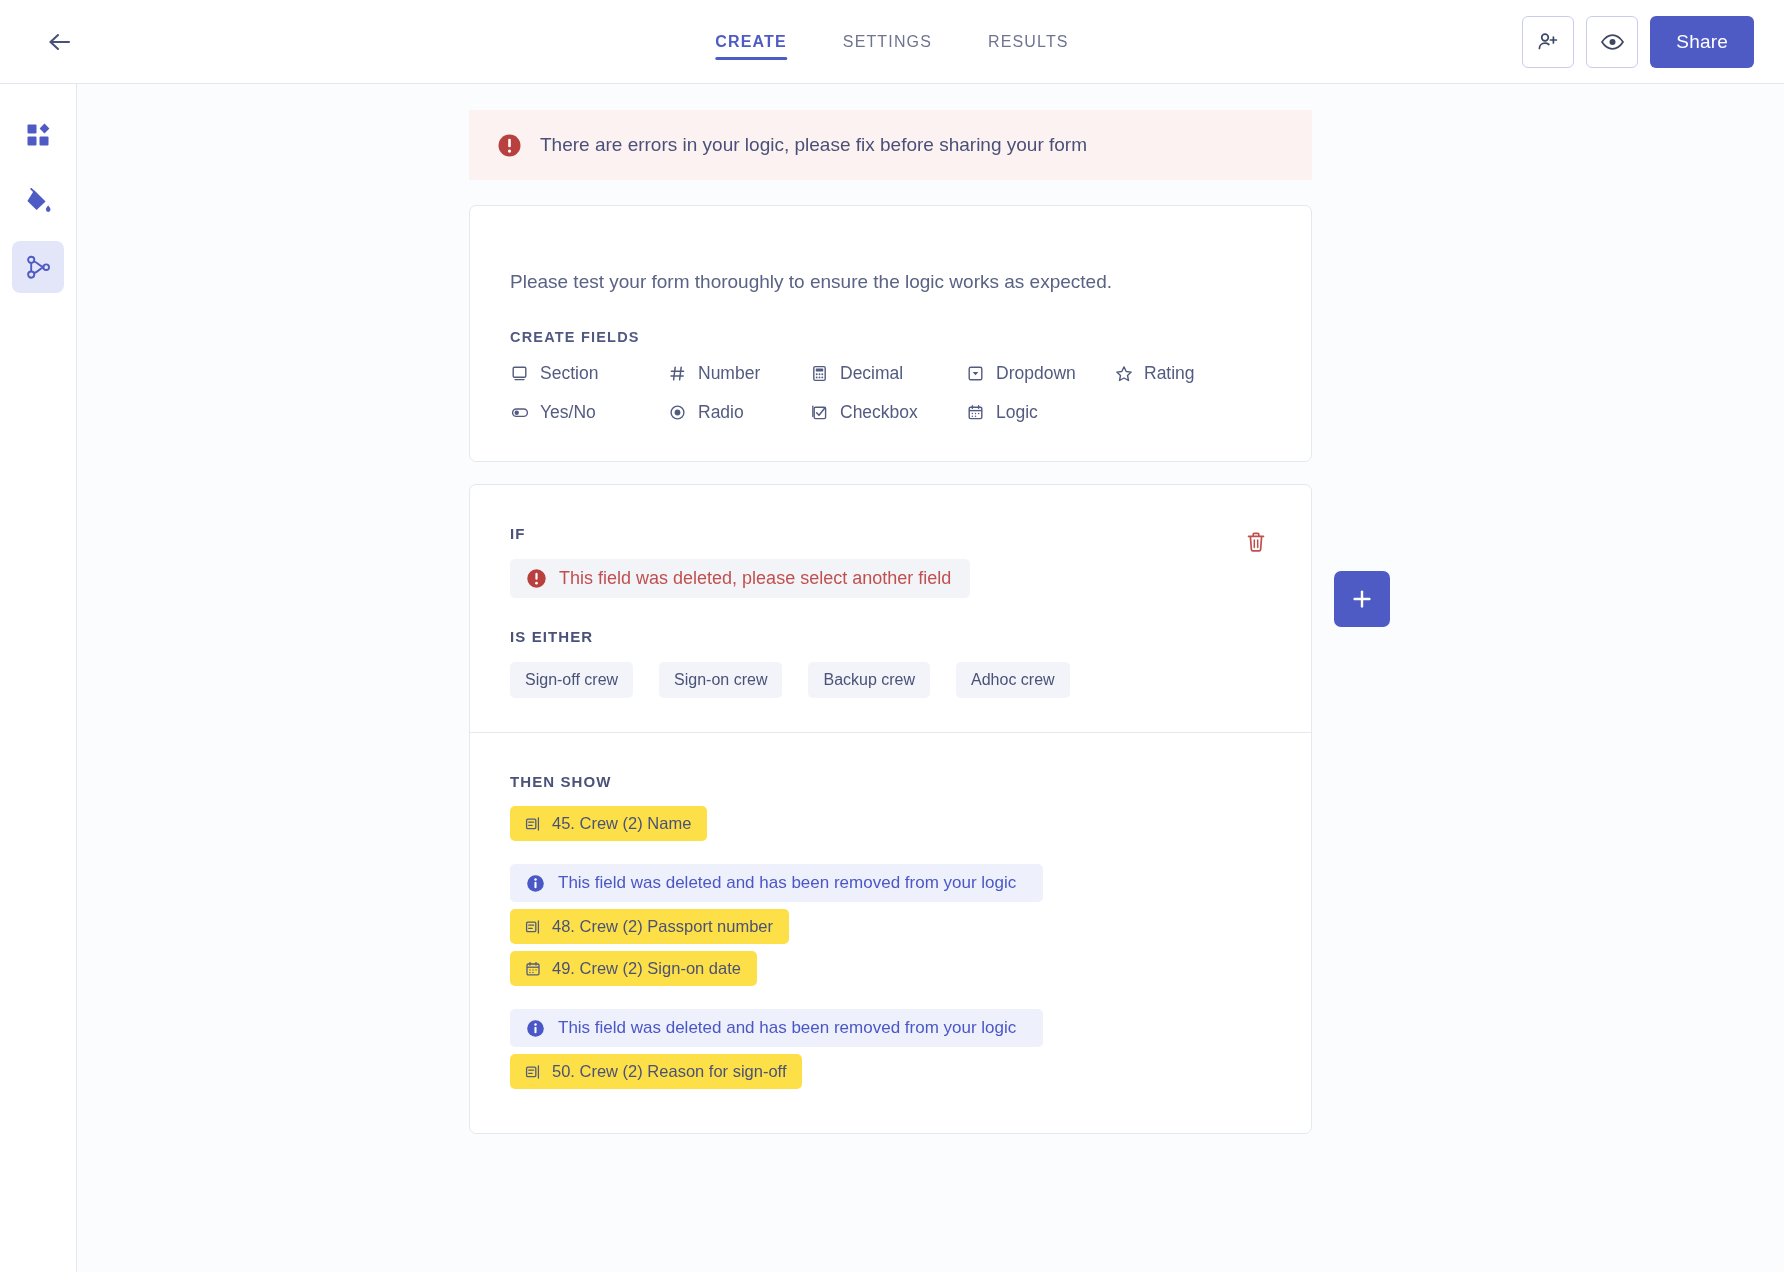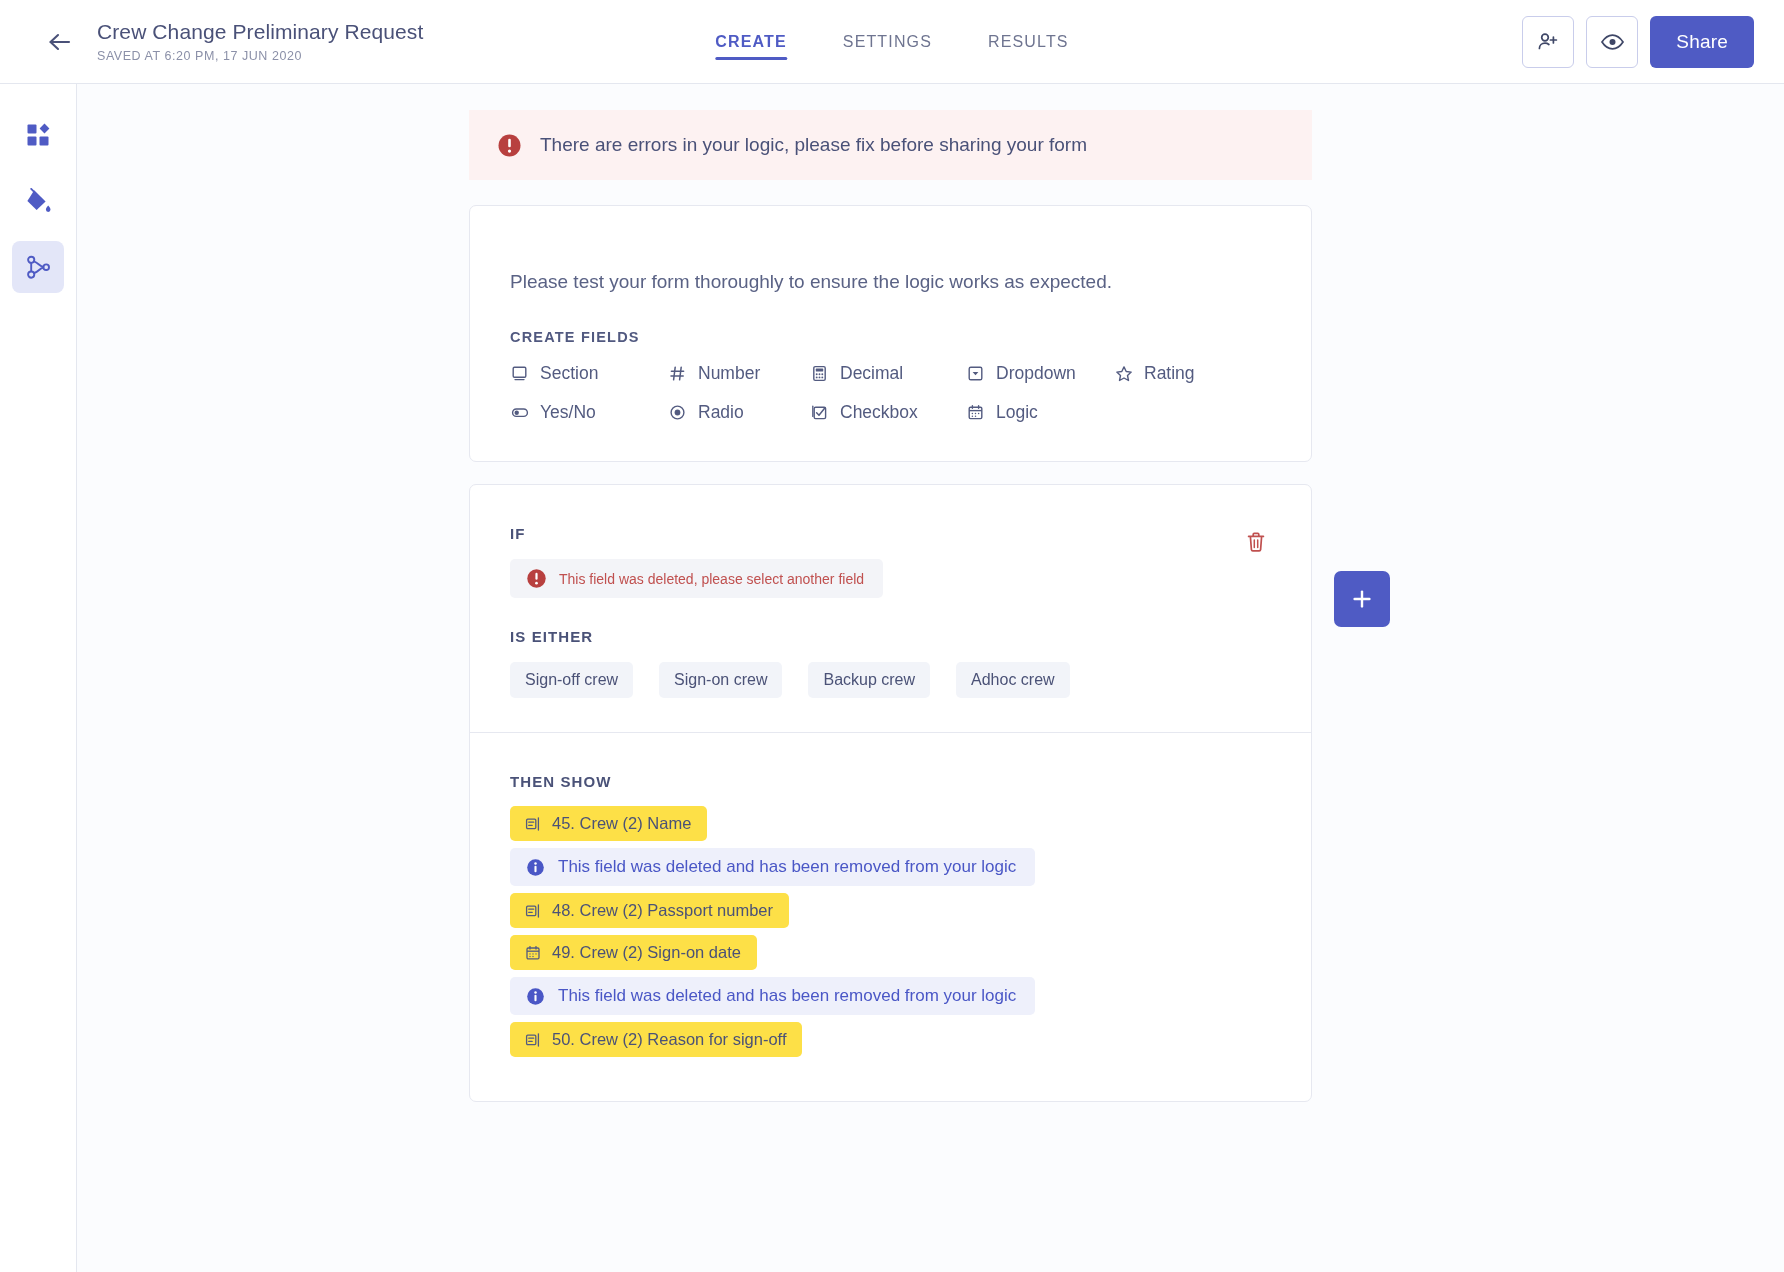--- a/index.html
+++ b/index.html
@@ -115,62 +115,58 @@
   .card.rule { margin-top: 22px; }
   .rule-top { padding: 40px 40px 34px 40px; position: relative; }
   .rule-label { font-size: 15px; font-weight: 700; letter-spacing: 1.1px; color: #4a5278; }
   .trash {
     position: absolute; right: 42px; top: 44px; cursor: pointer;
     width: 26px; height: 26px; display:flex; align-items:center; justify-content:center;
   }
   .chip-error {
     display: inline-flex; align-items: center; gap: 12px;
     background: #f3f4f8; border-radius: 5px; padding: 9px 19px 9px 16px;
-    margin-top: 17px; font-size: 14px; color: #c0504f;
+    margin-top: 17px; font-size: 18px; color: #c0504f;
   }
   .chips-row { display: flex; gap: 26px; margin-top: 17px; flex-wrap: wrap; }
   .chip {
     background: #f2f4f9; border-radius: 5px; padding: 9px 15px;
     font-size: 16px; color: #4b5277;
   }
   .divider { height: 1px; background: #e6e8f0; }
   .rule-bottom { padding: 40px 40px 44px 40px; }
   .then-list { margin-top: 16px; display: flex; flex-direction: column; align-items: flex-start; gap: 7px; }
   .chip-field {
     display: inline-flex; align-items: center; gap: 11px;
     background: #fde047; border-radius: 5px; padding: 8px 16px 8px 14px;
     font-size: 16.5px; color: #4b5277;
   }
   .chip-field .ico { width: 17px; height: 17px; display:flex; align-items:center; justify-content:center; flex:none; }
   .chip-info {
     display: inline-flex; align-items: center; gap: 13px;
-    background: #eef0fb; border-radius: 5px; padding: 9px 19px 9px 16px;
-    font-size: 17px; color: #4a57c6;
+    background: #eef0fb; border-radius: 5px; padding: 9px 27px 9px 16px;
+    font-size: 17px; color: #4a57c6; margin-top: 16px;
   }
   .add-btn {
     position: absolute; left: 1257px; top: 487px;
     width: 56px; height: 56px; border-radius: 7px; background: #4f5bc4;
     display: flex; align-items: center; justify-content: center; cursor: pointer;
   }
 </style>
 </head>
 <body>
 
 <div class="app">
 
   <div class="topbar">
     <div class="back-btn">
       <svg width="26" height="20" viewBox="0 0 26 20">
         <path d="M11 3 L3.5 10 L11 17" fill="none" stroke="#4a5178" stroke-width="2.1" stroke-linecap="round" stroke-linejoin="round"></path>
         <line x1="3.7" y1="10" x2="22" y2="10" stroke="#4a5178" stroke-width="2.1" stroke-linecap="round"></line>
       </svg>
-    </div>
-    <div class="title-wrap">
-      <div class="form-title">Crew Change Preliminary Request</div>
-      <div class="form-saved">SAVED AT 6:20 PM, 17 JUN 2020</div>
     </div>
 
     <div class="tabs">
       <div class="tab active">CREATE</div>
       <div class="tab">SETTINGS</div>
       <div class="tab">RESULTS</div>
     </div>
 
     <div class="top-actions">
       <div class="icon-btn">

